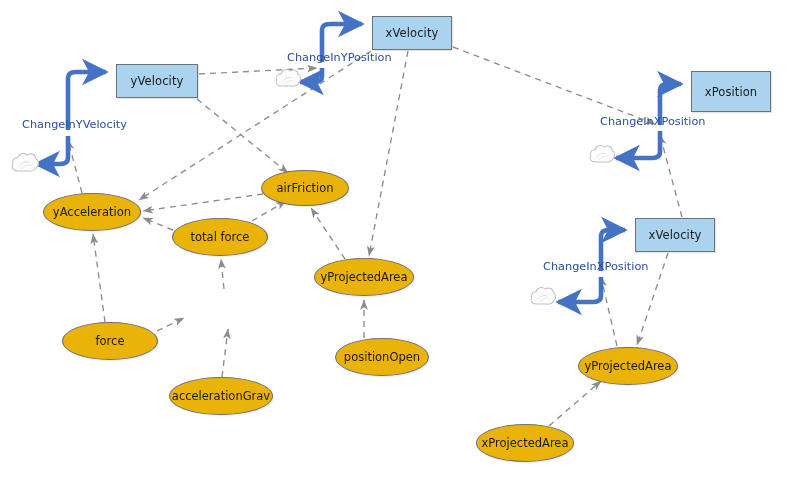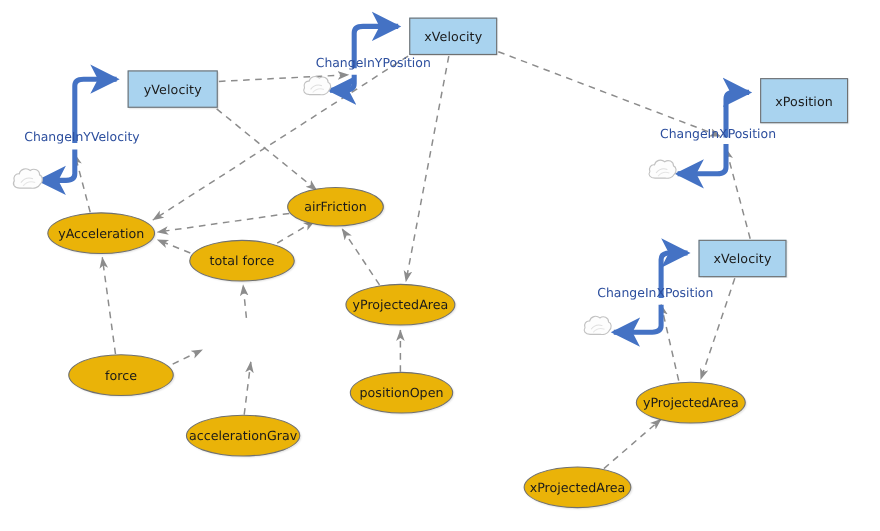--- a/index.html
+++ b/index.html
@@ -155,18 +155,18 @@
   <div class="stock" style="left:116px;top:64px;width:82px;height:34px;">yVelocity</div>
   <div class="stock" style="left:372px;top:16px;width:80px;height:34px;">xVelocity</div>
   <div class="stock" style="left:691px;top:71px;width:80px;height:41px;">xPosition</div>
   <div class="stock" style="left:635px;top:218px;width:80px;height:34px;">xVelocity</div>
 
   <div class="var" style="left:43px;top:193px;width:98px;height:38px;">yAcceleration</div>
   <div class="var" style="left:261px;top:170px;width:88px;height:36px;">airFriction</div>
   <div class="var" style="left:172px;top:218px;width:96px;height:38px;">total force</div>
   <div class="var" style="left:314px;top:258px;width:100px;height:38px;">yProjectedArea</div>
   <div class="var" style="left:62px;top:322px;width:96px;height:38px;">force</div>
-  <div class="var" style="left:318px;top:338px;width:94px;height:38px;">positionOpen</div>
+  <div class="var" style="left:335px;top:338px;width:94px;height:38px;">positionOpen</div>
   <div class="var" style="left:169px;top:377px;width:104px;height:38px;">accelerationGrav</div>
   <div class="var" style="left:578px;top:347px;width:100px;height:38px;">yProjectedArea</div>
   <div class="var" style="left:476px;top:424px;width:98px;height:38px;">xProjectedArea</div>
 
 </div>
 
 </body></html>

